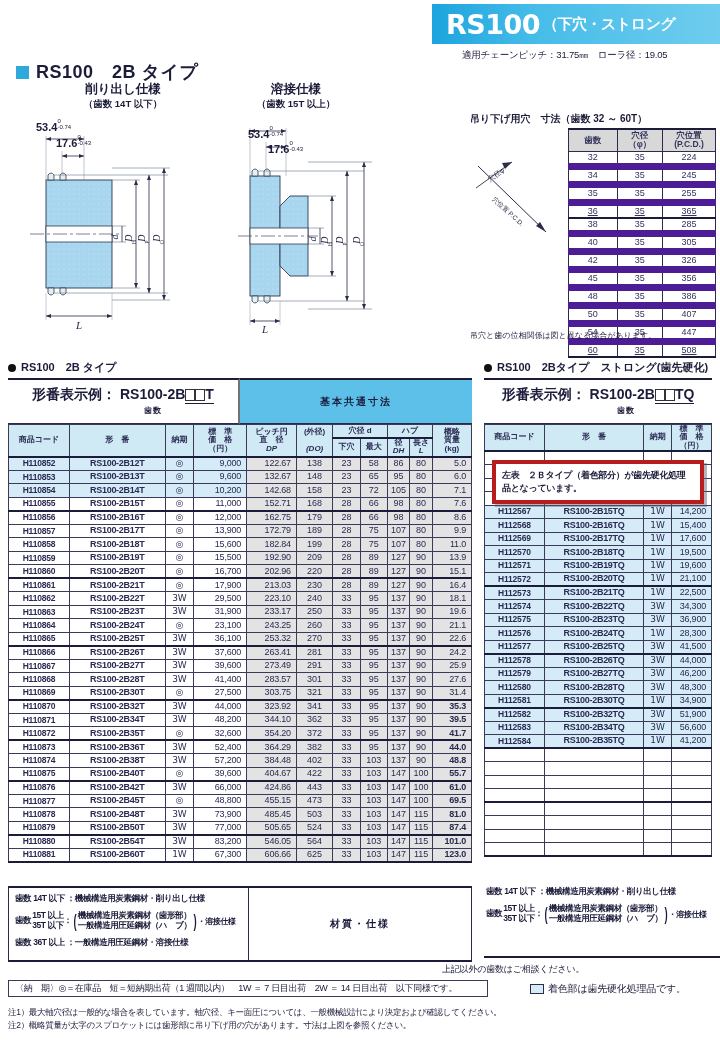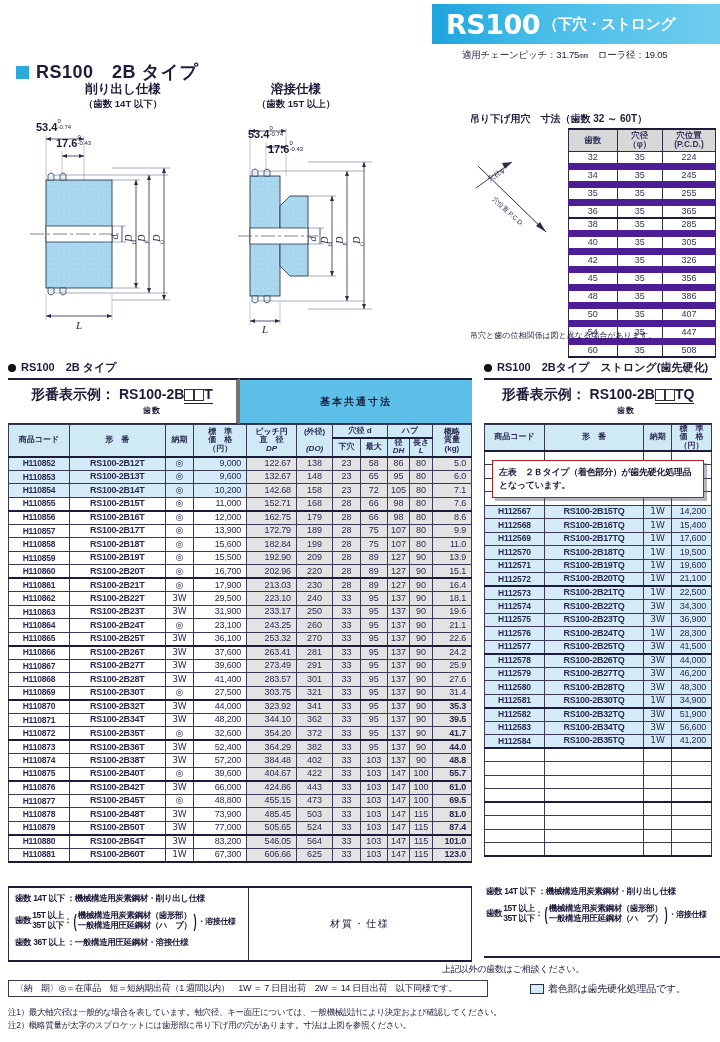--- a/index.html
+++ b/index.html
@@ -62,35 +62,35 @@
   table.hang th, table.hang td {
     border-left: 1px solid #2b2b4a; border-right: 1px solid #2b2b4a;
     text-align: center; padding: 0.5px 0; height: 14px; color: #33335c;
     font-weight: normal;
   }
   table.hang thead th {
     background: #d8d8d8; border-top: 2px solid #1b1b3a; border-bottom: 1px solid #2b2b4a;
     font-size: 8.5px; font-weight: bold; line-height: 1.1; padding: 1px 0; height: auto;
   }
   table.hang tbody tr td { border-bottom: 7px solid #4c1d95; }
-  table.hang tbody tr.grp td { border-bottom: 2px solid #1b1b3a; }
+  table.hang tbody tr.grp td { border-bottom: 2px solid #1b1b3a; text-decoration: underline; }
   table.hang tbody tr:last-child td { border-bottom: 2px solid #1b1b3a; }
   .hang-foot { position: absolute; left: 470px; top: 330px; font-size: 8px; white-space: nowrap; }
   .pcd-arrow { position: absolute; left: 472px; top: 160px; width: 90px; height: 80px; }
 
   
   .tbl-head-dot { display: flex; align-items: center; font-size: 11px; font-weight: bold; white-space: nowrap; }
   .dot { width: 8px; height: 8px; border-radius: 50%; background: #111; margin-right: 5px; }
   #left-tbl-title  { position: absolute; left: 8px;  top: 360px; }
   #right-tbl-title { position: absolute; left: 484px; top: 360px; }
 
   .codebox {
     position: absolute; border-top: 2px solid #1b1b3a; border-bottom: 1px solid #2b2b4a;
   }
-  #left-codebox  { left: 8px;  top: 378px; width: 232px; height: 46px; border-right: 4px solid #737373; }
+  #left-codebox  { left: 8px;  top: 378px; width: 232px; height: 46px; border-right: 2px solid #737373; }
   #right-codebox { left: 484px; top: 378px; width: 228px; height: 46px; }
   .code-line { text-align: center; font-size: 14px; font-weight: bold; padding-top: 6px; letter-spacing: 0px; }
   .code-box-sq { display: inline-block; width: 10px; height: 12px; border: 1px solid #333; vertical-align: -2px; background:#fff; }
   .code-under { border-bottom: 1.5px solid #1b1b3a; padding-bottom: 1px; }
   .code-caption { font-size: 8px; font-weight: bold; text-align: center; margin-top: 1px; letter-spacing: 1px; }
 
   .basicdim {
     position: absolute; left: 240px; top: 378px; width: 232px; height: 46px;
     background: #5cc0e8; border-top: 2px solid #1b1b3a; border-bottom: 1px solid #2b2b4a;
     display: flex; align-items: center; justify-content: center;
@@ -122,31 +122,31 @@
 
   .tinted { background: #d5ecf8; }
   .shaded { background: #e3e3e3; }
   .empty-row td { height: 13.5px; }
 
   .delivery { font-family: "DejaVu Sans", sans-serif; font-size: 9px; }
 
   
   .overlay-note {
     position: absolute; left: 492px; top: 460px; width: 212px;
-    background: #ffffff; border: 1px solid #b91c1c;
+    background: #ffffff; border: 4px solid #b91c1c;
     box-shadow: 3px 3px 0 rgba(90,90,110,0.45);
     font-size: 9px; font-weight: bold; line-height: 1.45;
     padding: 5px 6px; color: #1b1b3a; letter-spacing: -0.3px;
   }
 
   
   .matbox { position: absolute; border: 1px solid #2b2b4a; border-top: 2px solid #1b1b3a; border-bottom: 2px solid #1b1b3a; }
   #mat-left  { left: 8px;  top: 886px; width: 464px; height: 76px; display: flex; }
   .mat-left-col { width: 240px; border-right: 1px solid #2b2b4a; padding: 5px 6px 0 6px; }
-  .mat-right-col { flex: 1; display: flex; align-items: center; justify-content: center; font-size: 10px; font-weight: normal; letter-spacing: 2px; }
+  .mat-right-col { flex: 1; display: flex; align-items: center; justify-content: center; font-size: 10px; font-weight: bold; letter-spacing: 2px; }
   .mat-line { font-size: 8.5px; font-weight: bold; margin-bottom: 5px; letter-spacing: -0.4px; white-space: nowrap; }
   .mat-stack { display: flex; align-items: center; font-size: 8.5px; font-weight: bold; letter-spacing: -0.4px; margin-bottom: 5px; }
   .mat-stack .lab { margin-right: 1px; }
   .mat-stack .two { display: inline-block; line-height: 1.15; text-align: left; }
   .mat-brace { font-size: 19px; transform: scaleX(0.5); display: inline-block; }
   .mat-tail { font-size: 8px; }
 
   #right-notes { position: absolute; left: 484px; top: 886px; width: 228px; }
   #right-notes .mat-line, #right-notes .mat-stack { padding-left: 2px; }
 

